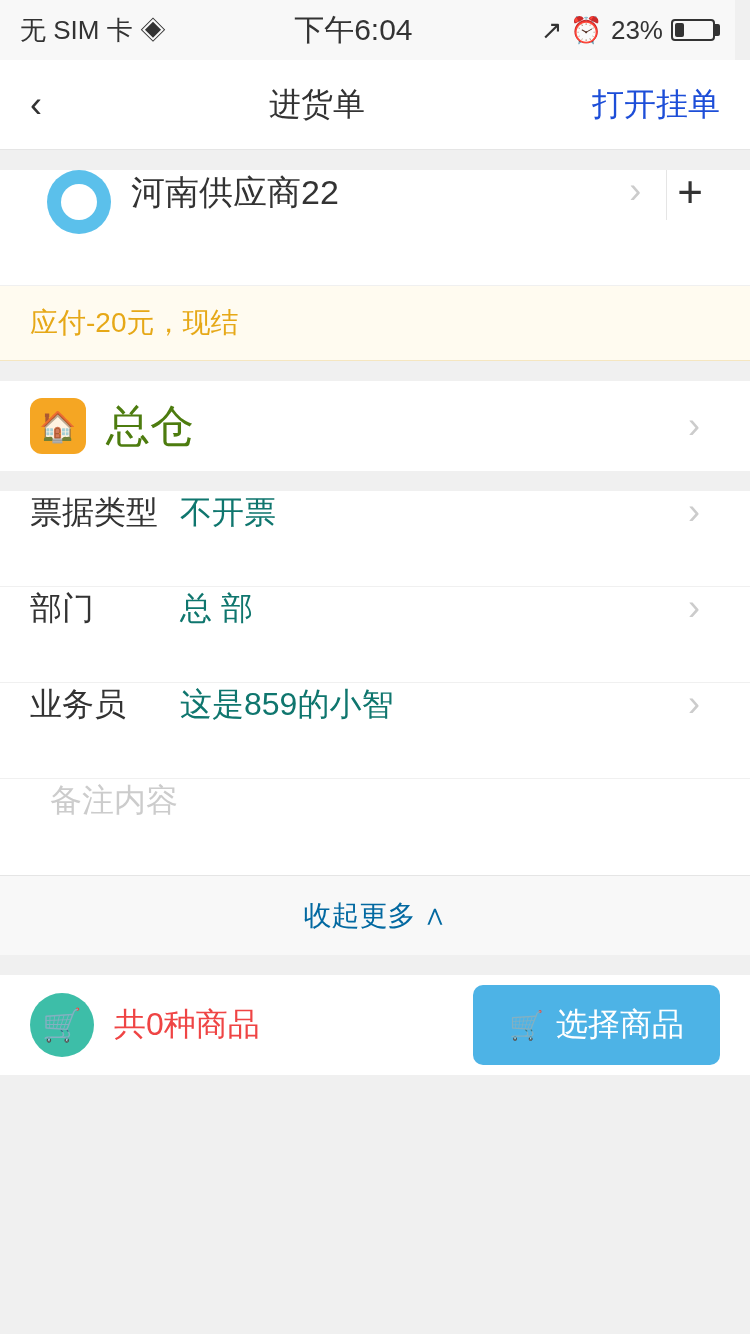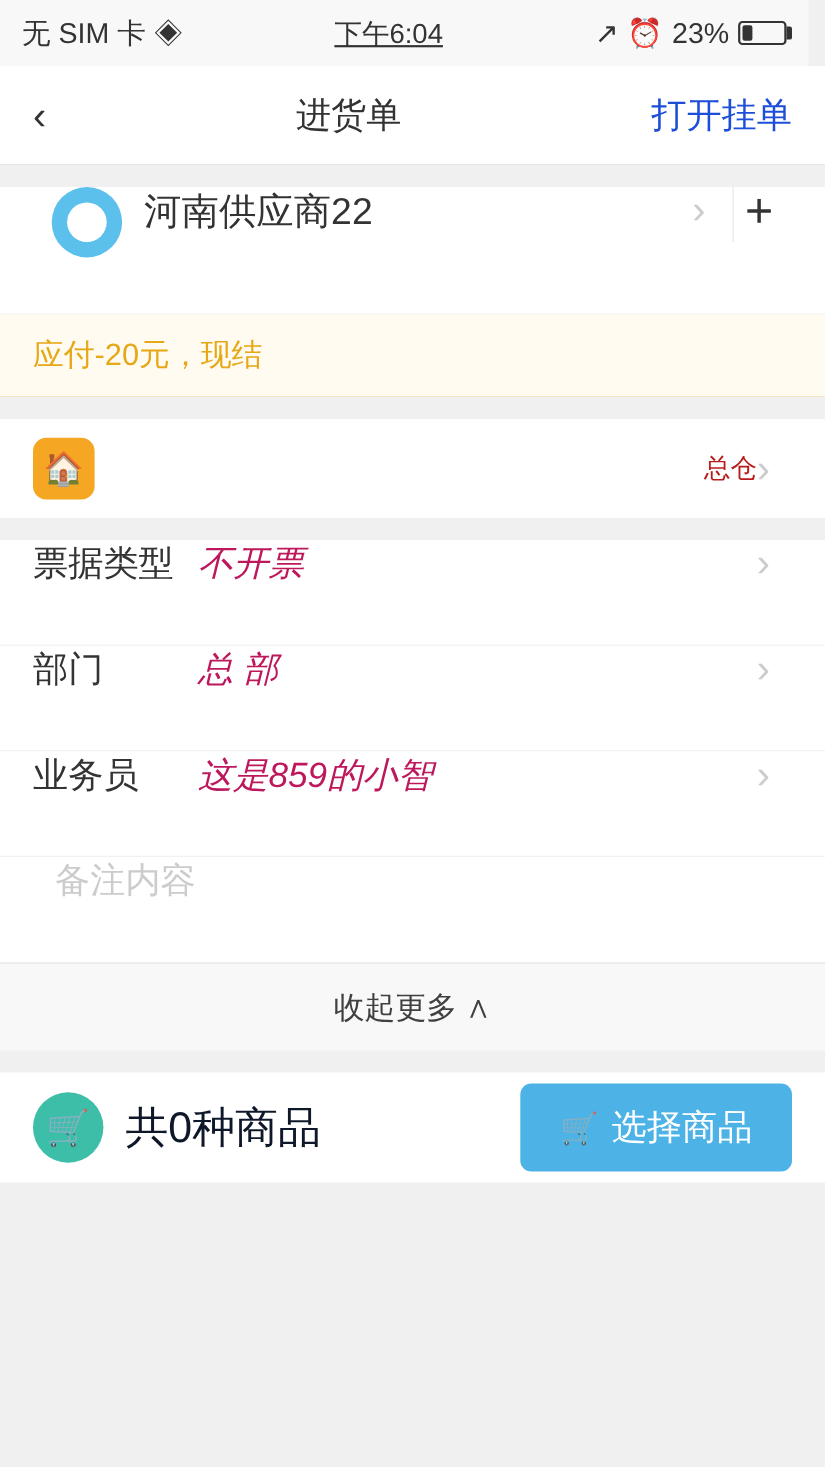--- a/index.html
+++ b/index.html
@@ -24,23 +24,22 @@
       padding: 0 20px;
       font-size: 26px;
       color: #333;
     }
     .status-left {
       display: flex;
       align-items: center;
       gap: 8px;
     }
     .status-center {
-      font-size: 25px;
+      font-size: 30px;
       font-weight: 500;
-      text-decoration: underline;
     }
     .status-right {
       display: flex;
       align-items: center;
       gap: 8px;
       font-size: 26px;
     }
     .battery-icon {
       display: inline-block;
       width: 44px;
@@ -185,23 +184,22 @@
       display: flex;
       align-items: center;
       justify-content: center;
       margin-right: 20px;
       font-size: 30px;
       color: #fff;
       flex-shrink: 0;
     }
     .warehouse-name {
       flex: 1;
-      font-size: 24px;
-      color: #b91c1c;
-      text-align: right;
+      font-size: 44px;
+      color: #4d7c0f;
     }
 
     .section-gap {
       height: 20px;
       background: #f0f0f0;
     }
 
     
     .form-section {
       background: #fff;
@@ -217,40 +215,39 @@
     }
     .form-label {
       font-size: 32px;
       color: #333;
       width: 130px;
       flex-shrink: 0;
     }
     .form-value {
       flex: 1;
       font-size: 32px;
-      color: #be185d;
+      color: #0f766e;
       margin-left: 20px;
-      font-style: italic;
     }
     .form-placeholder {
       flex: 1;
       font-size: 32px;
       color: #ccc;
       margin-left: 20px;
     }
 
     
     .collapse-row {
       background: #f8f8f8;
       display: flex;
       align-items: center;
       justify-content: center;
       height: 80px;
       font-size: 28px;
-      color: #404040;
+      color: #0369a1;
       cursor: pointer;
       border-top: 1px solid #e5e5e5;
     }
 
     
     .bottom-bar {
       background: #fff;
       display: flex;
       align-items: center;
       padding: 20px 30px;
@@ -267,22 +264,22 @@
       justify-content: center;
       margin-right: 20px;
       flex-shrink: 0;
     }
     .product-icon-inner {
       font-size: 32px;
       color: #fff;
     }
     .product-count {
       flex: 1;
-      font-size: 39px;
-      color: #0f172a;
+      font-size: 32px;
+      color: #ef4444;
     }
     .select-btn {
       background: #4db3e6;
       color: #fff;
       border: none;
       border-radius: 10px;
       padding: 18px 36px;
       font-size: 32px;
       display: flex;
       align-items: center;

